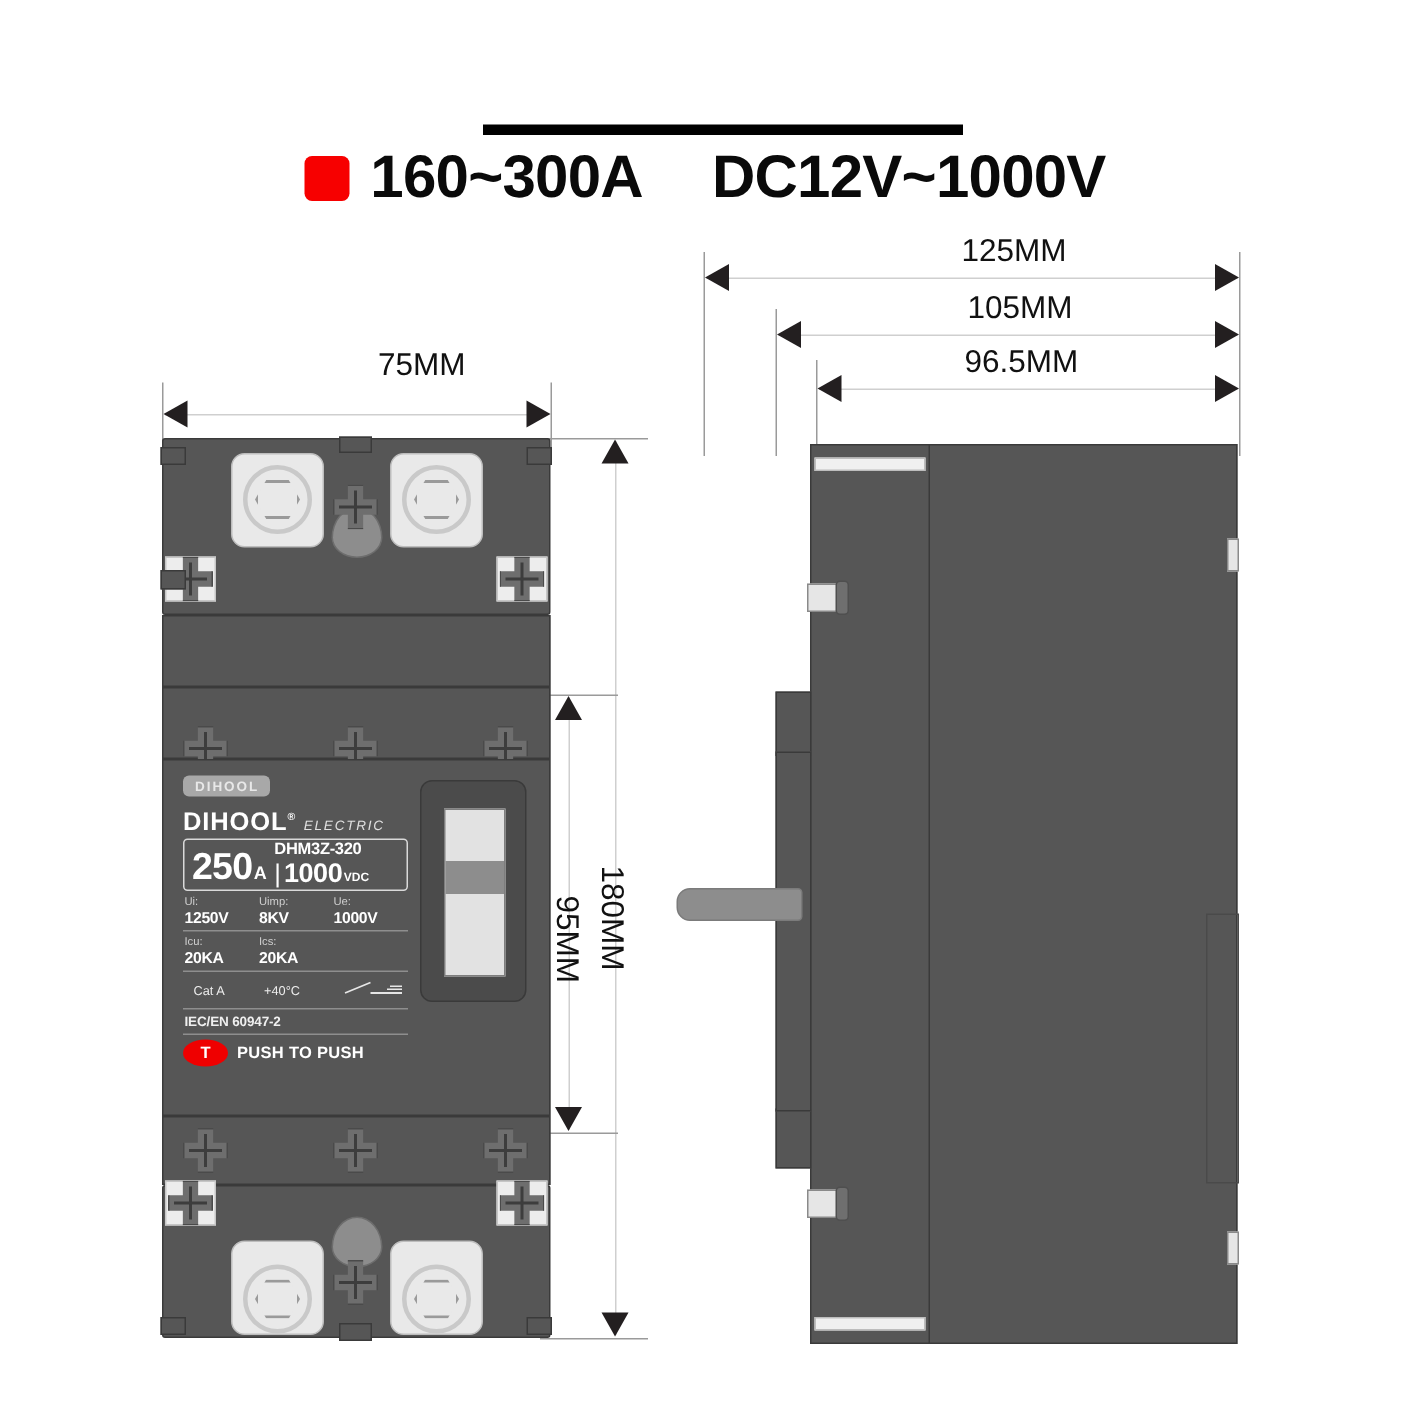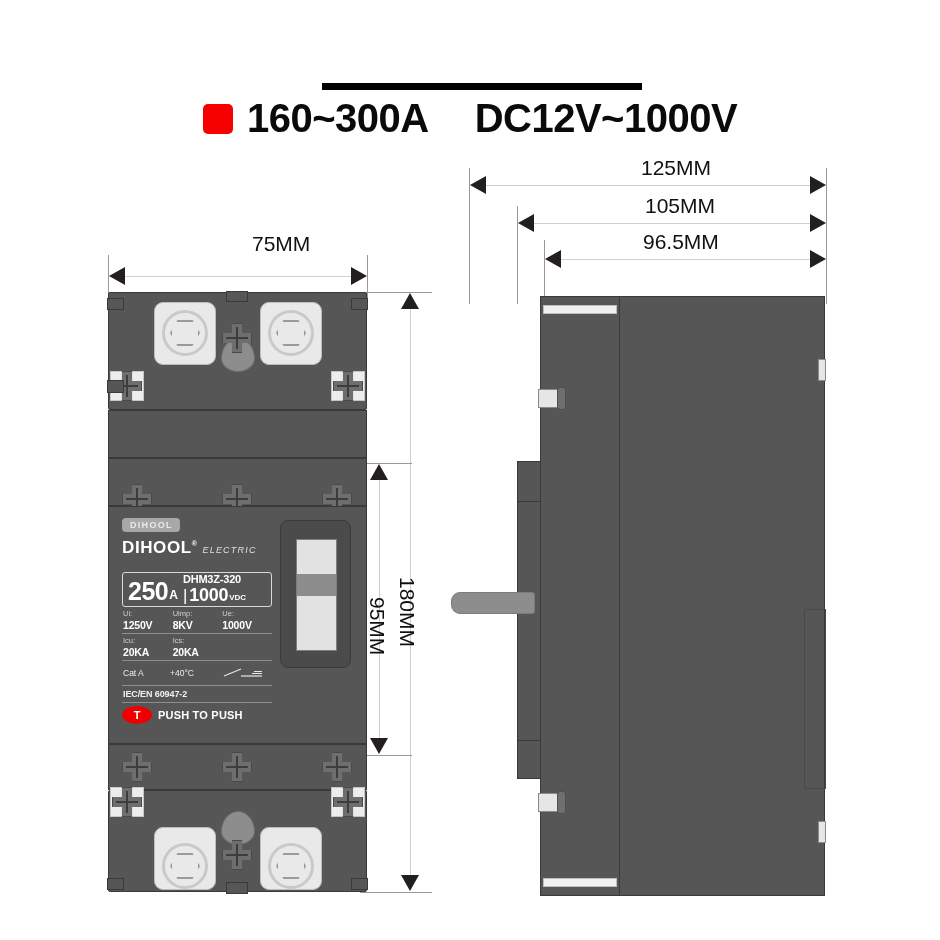--- a/index.html
+++ b/index.html
@@ -78,31 +78,31 @@
   .arc-txt{font-size:8px;color:#e3e3e3;letter-spacing:.2px;}
 
   
   .plate{position:absolute;left:14px;top:222px;width:150px;}
   .badge{display:inline-block;background:#a8a8a8;color:#e8e8e8;font-size:9px;font-weight:bold;
          letter-spacing:1.3px;padding:2px 7px 2px 8px;border-radius:4px;}
   .brandrow{margin-top:7px;display:flex;align-items:flex-end;gap:5px;}
   .brand{font-size:17px;font-weight:bold;color:#fff;letter-spacing:.6px;line-height:1;}
   .brand sup{font-size:7px;vertical-align:super;}
   .electric{font-size:9px;color:#e0e0e0;letter-spacing:1.2px;padding-bottom:1.5px;font-style:italic;}
-  .ratebox{margin-top:16px;border:1.5px solid #d9d9d9;border-radius:3px;padding:1px 4px 2px 5px;display:flex;align-items:flex-end;}
+  .ratebox{margin-top:3px;border:1.5px solid #d9d9d9;border-radius:3px;padding:1px 4px 2px 5px;display:flex;align-items:flex-end;}
   .amp{font-size:25px;font-weight:bold;color:#fff;line-height:.95;letter-spacing:-.5px;}
   .ampu{font-size:12px;font-weight:bold;color:#fff;padding:0 0 2px 1px;}
   .ratecol{padding-left:5px;}
   .model{font-size:11px;font-weight:bold;color:#fff;letter-spacing:-.2px;line-height:1;}
   .voltrow{display:flex;align-items:flex-end;line-height:1;margin-top:1px;}
   .vbar{color:#fff;font-size:17px;font-weight:300;padding-right:2px;}
   .volt{font-size:18px;font-weight:bold;color:#fff;letter-spacing:-.3px;}
   .voltu{font-size:8px;font-weight:bold;color:#fff;padding-bottom:2px;padding-left:1px;}
 
-  .specrow{display:flex;border-bottom:1px solid #8e8e8e;padding:3px 0 2px 1px;}
+  .specrow{display:flex;border-bottom:1px solid #8e8e8e;padding:3px 0 2px 1px;justify-content:flex-end;}
   .spec{flex:1;}
   .spec .k{font-size:7.5px;color:#cfcfcf;line-height:1.15;}
   .spec .v{font-size:10.5px;color:#fff;font-weight:bold;line-height:1.2;letter-spacing:-.2px;}
   .specrow.cat{align-items:center;padding:3px 0 3px 1px;}
   .specrow.cat .c1{width:47px;font-size:8.5px;color:#ededed;}
   .specrow.cat .c2{width:52px;font-size:8.5px;color:#ededed;}
   .iec{font-size:9px;color:#efefef;padding:3px 0 3px 1px;border-bottom:1px solid #8e8e8e;letter-spacing:-.1px;font-weight:bold;}
   .certrow{display:flex;align-items:center;padding:5px 2px 2px 2px;gap:16px;}
   .ccc{width:31px;height:19px;border:1.5px solid #e6e6e6;border-radius:50%;color:#e9e9e9;font-size:10px;
        display:flex;align-items:center;justify-content:center;letter-spacing:-2px;font-weight:bold;}

